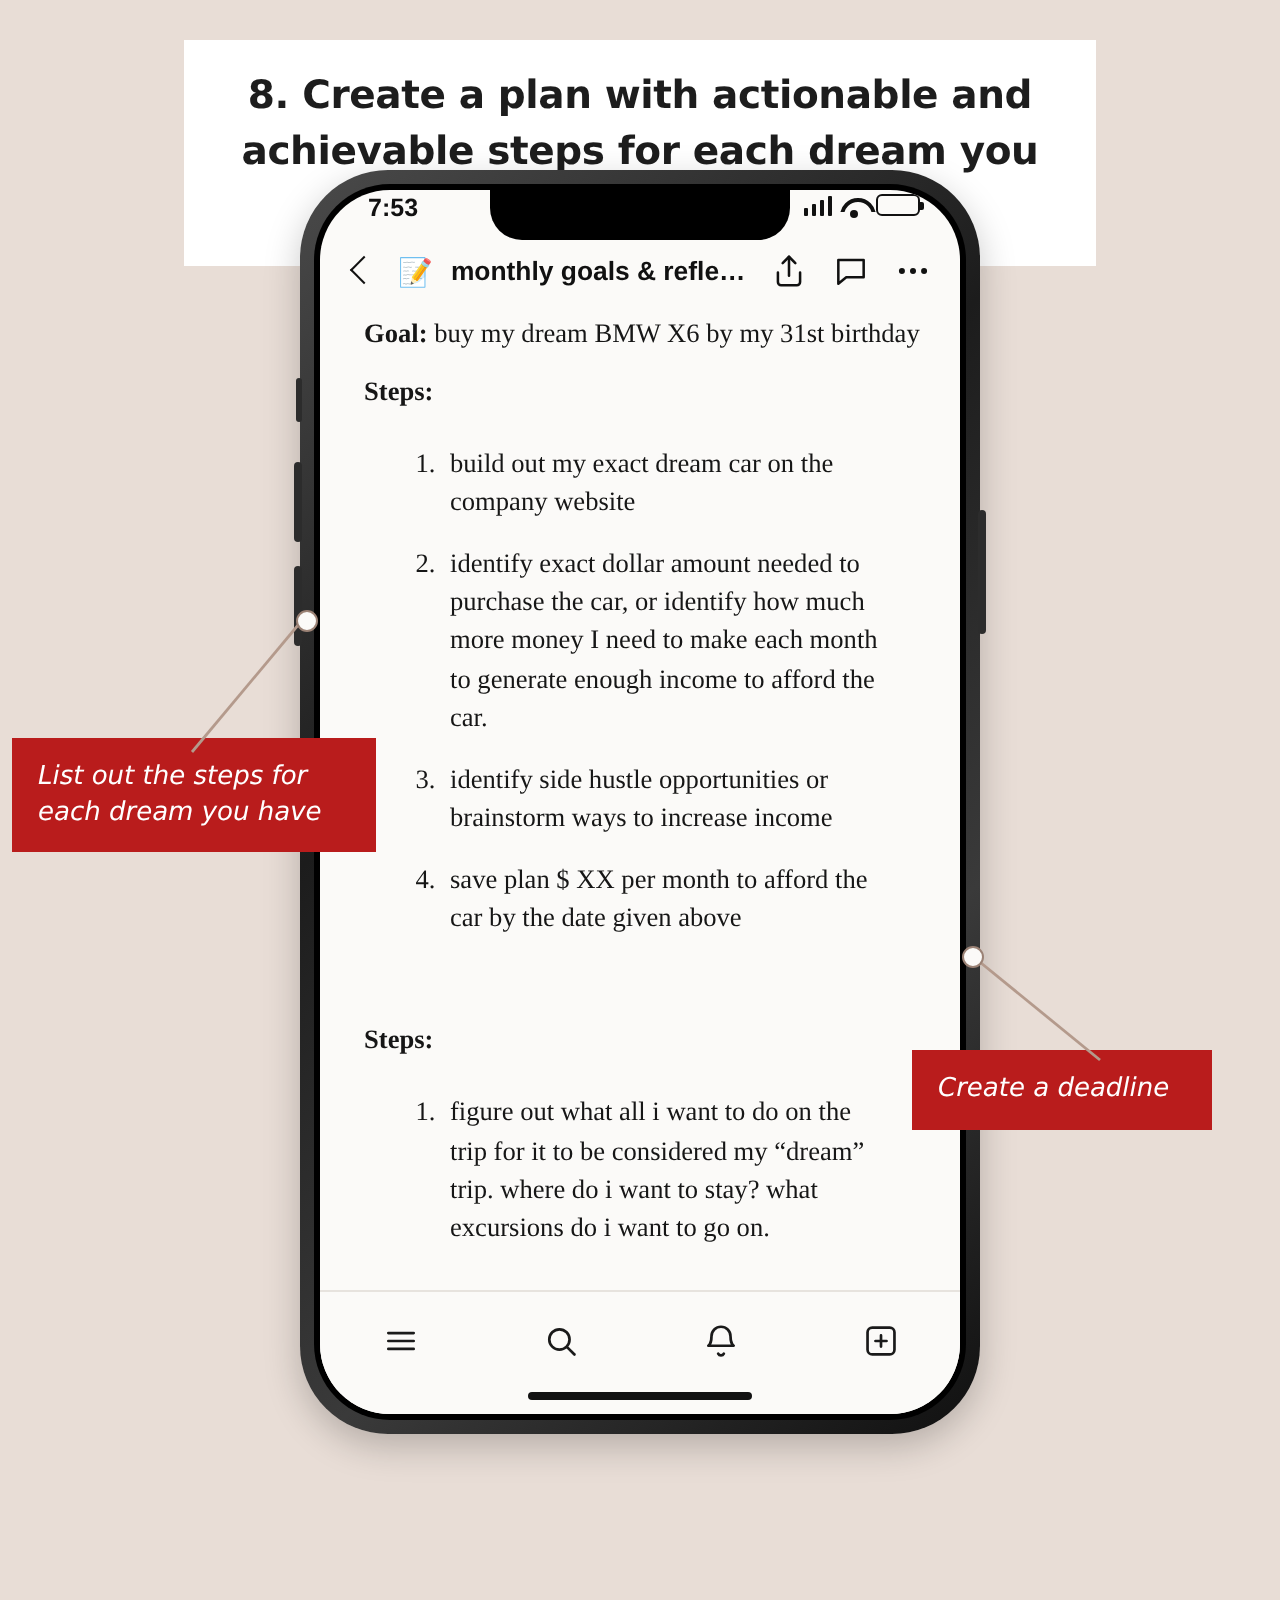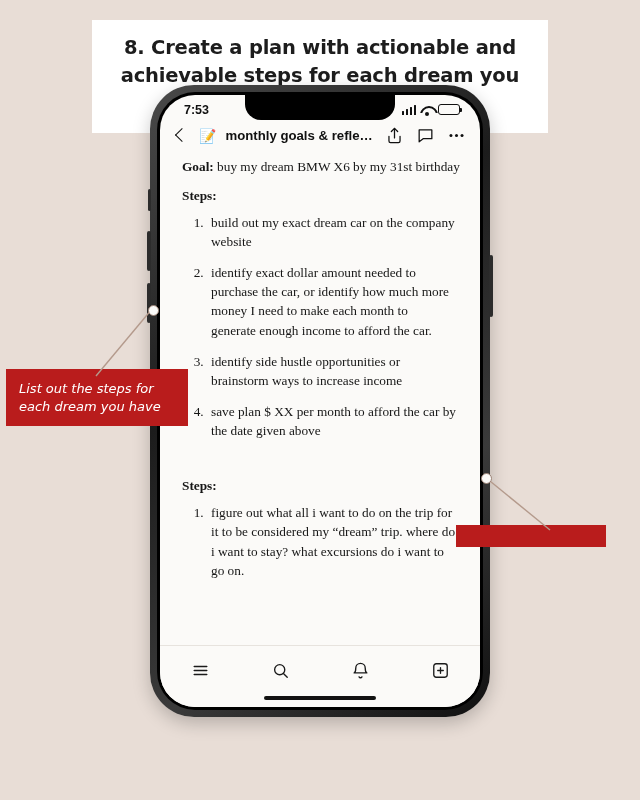--- a/index.html
+++ b/index.html
@@ -89,21 +89,21 @@
     border-bottom-left-radius: 16px;
     border-bottom-right-radius: 16px;
     z-index: 6;
   }
 
   
   .status-bar {
     position: relative;
     height: 27px;
     display: flex;
-    align-items: center;
+    align-items: flex-start;
     justify-content: space-between;
     padding: 2px 20px 0 24px;
     box-sizing: border-box;
     font-size: 12.5px;
     font-weight: 700;
     color: #111;
     z-index: 7;
   }
   .status-right {
     display: flex;
@@ -180,21 +180,21 @@
     line-height: 1.42;
     margin: 0 0 11px 0;
   }
   .goal-line b { font-weight: 700; }
   .steps-label {
     font-size: 13.3px;
     font-weight: 700;
     margin: 0 0 9px 0;
   }
   ol.steps {
-    margin: 4px;
+    margin: 18px;
     padding-left: 21px;
     font-size: 13.3px;
     line-height: 1.44;
   }
   ol.steps li {
     margin-bottom: 12px;
     padding-left: 4px;
   }
   .spacer-block { height: 26px; }
 
@@ -364,13 +364,14 @@
 </div>
 
 <div class="dot dot-left"></div>
 <div class="dot dot-right"></div>
 
 <div class="callout callout-left">
   <div>List out the steps for</div>
   <div>each dream you have</div>
 </div>
 <div class="callout callout-right">
+  <div>Create a deadline</div>
 </div>
 
 </body></html>

